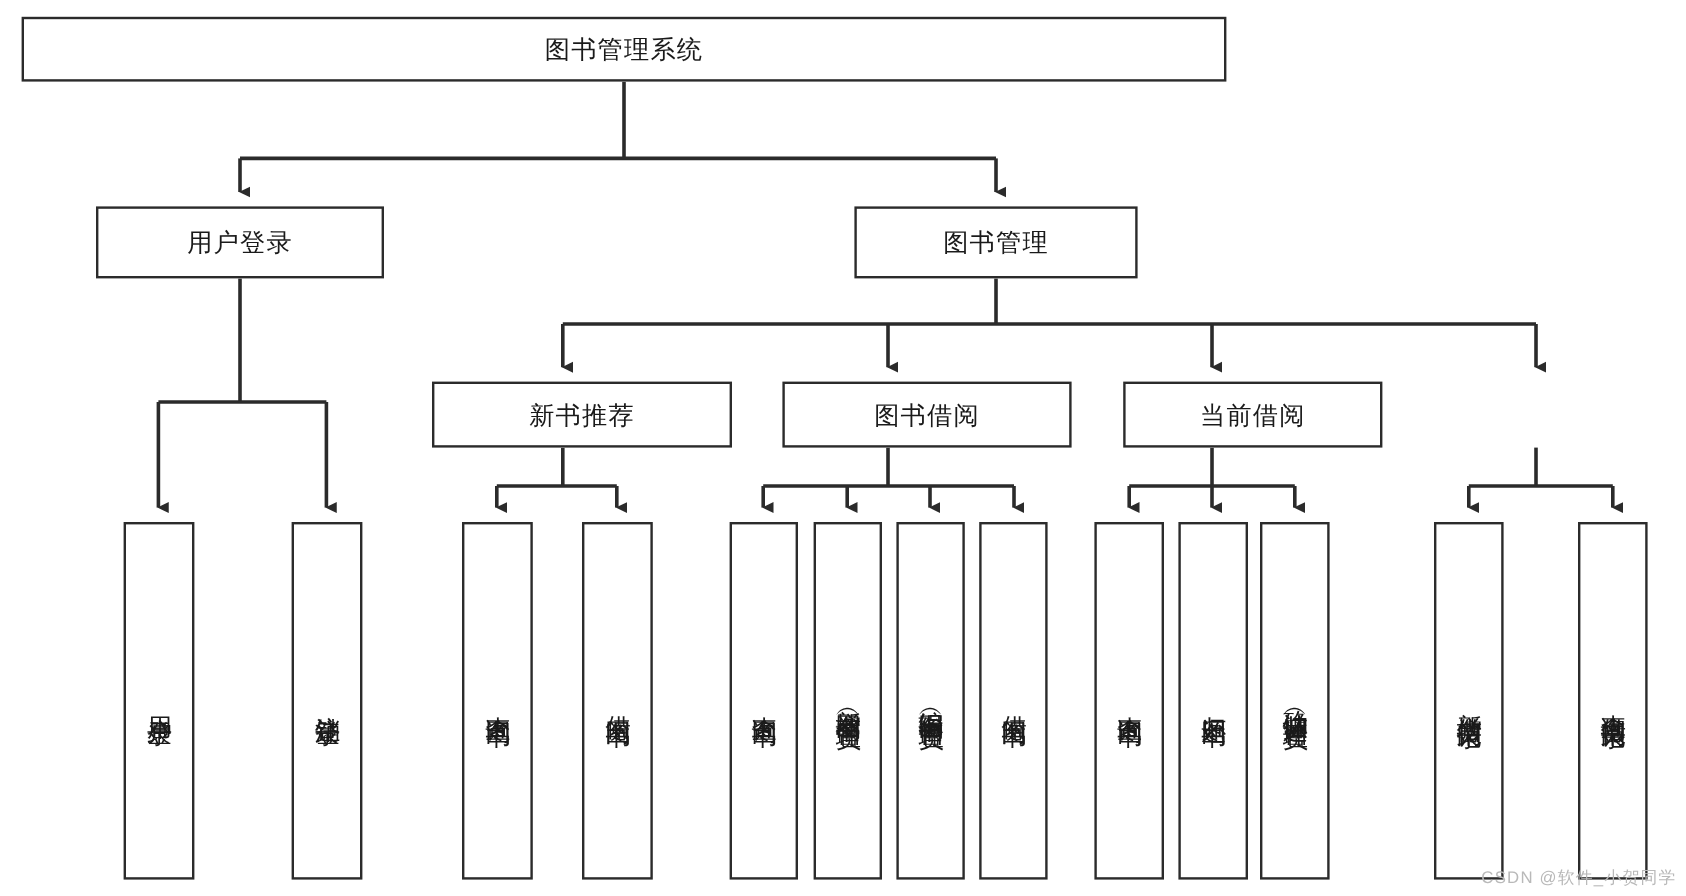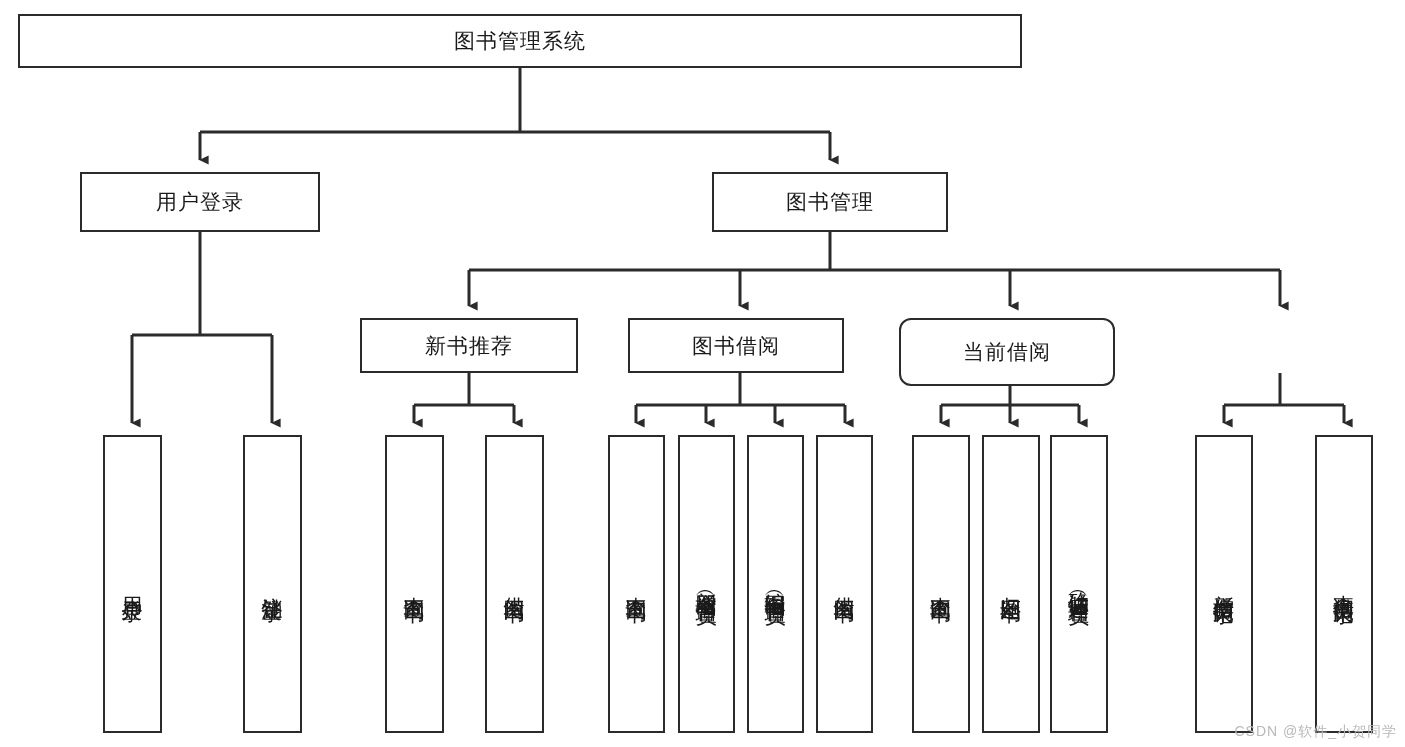--- a/index.html
+++ b/index.html
@@ -110,27 +110,27 @@
     <span class="lbl">图书管理系统</span>
   </div>
 
   <div class="node horiz" style="left:80px;top:172px;width:240px;height:60px;">
     <span class="lbl">用户登录</span>
   </div>
   <div class="node horiz" style="left:712px;top:172px;width:236px;height:60px;">
     <span class="lbl">图书管理</span>
   </div>
 
-  <div class="node horiz" style="left:360px;top:318px;width:218px;height:55px;">
+  <div class="node horiz" style="left:360px;top:318px;width:250px;height:55px;">
     <span class="lbl">新书推荐</span>
   </div>
-  <div class="node horiz" style="left:628px;top:318px;width:216px;height:55px;">
+  <div class="node horiz" style="left:652px;top:318px;width:241px;height:55px;">
     <span class="lbl">图书借阅</span>
   </div>
-  <div class="node horiz" style="left:899px;top:318px;width:216px;height:68px;border-radius:12px;">
+  <div class="node horiz" style="left:936px;top:318px;width:216px;height:55px;">
     <span class="lbl">当前借阅</span>
   </div>
 
   <div class="node vert" style="left:103px;top:435px;width:59px;height:298px;">
     <span class="lbl">用户登录</span>
   </div>
   <div class="node vert" style="left:243px;top:435px;width:59px;height:298px;">
     <span class="lbl">注销登录</span>
   </div>
 

